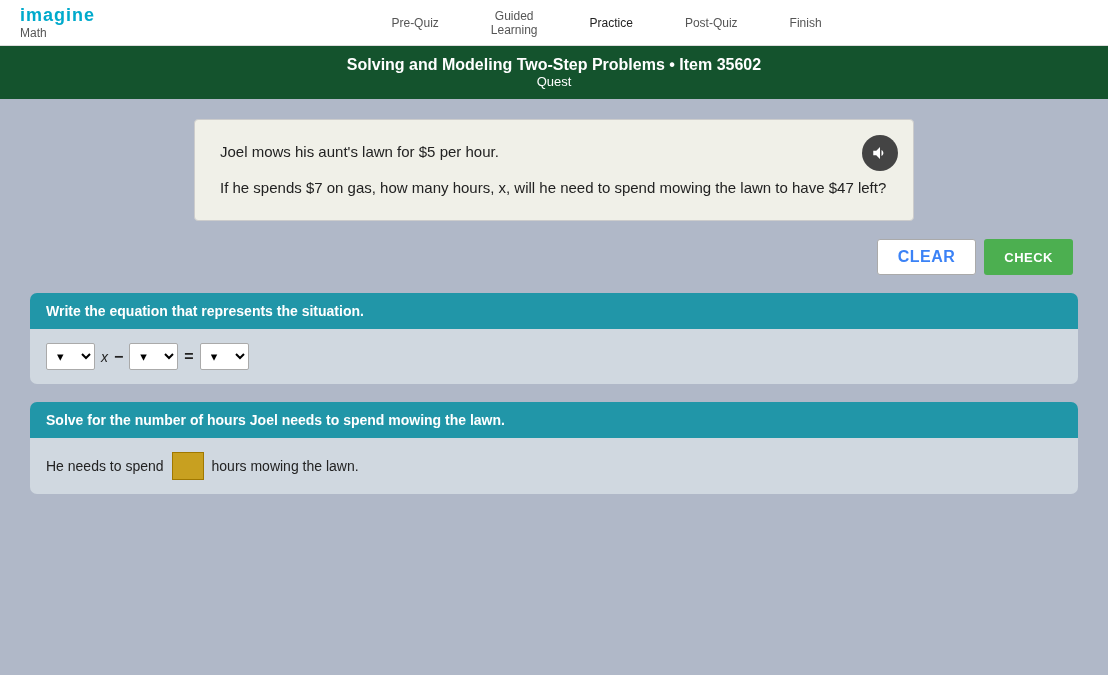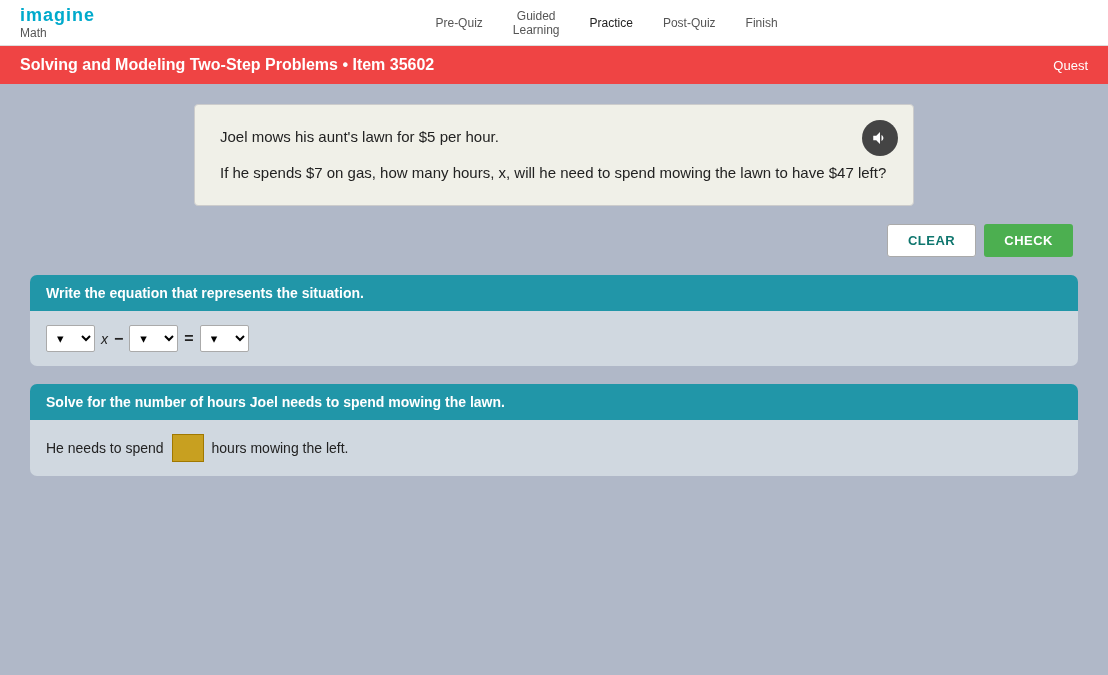--- a/index.html
+++ b/index.html
@@ -31,45 +31,46 @@
       color: #00aacc;
       letter-spacing: 1px;
     }
     .nav-logo-bottom {
       font-size: 12px;
       color: #555;
     }
     .nav-steps {
       display: flex;
       align-items: center;
-      gap: 30px;
+      gap: 52px;
       flex: 1;
       justify-content: center;
     }
     .nav-step {
       font-size: 12px;
       color: #555;
       text-align: center;
       cursor: pointer;
     }
     .nav-step.active {
       font-weight: normal;
       color: #222;
     }
 
     
     .title-bar {
-      background: #ef4444;
+      background: #14532d;
       color: #fff;
       padding: 10px 20px;
       font-size: 16px;
       font-weight: bold;
       display: flex;
       align-items: center;
       justify-content: space-between;
+      flex-direction: column;
     }
     .title-bar .quest-label {
       font-size: 13px;
       font-weight: normal;
     }
 
     
     .main-content {
       background: #b0b8c8;
       padding: 20px 30px;
@@ -121,23 +122,23 @@
       justify-content: flex-end;
       gap: 8px;
       margin-top: 18px;
       padding-right: 5px;
     }
     .btn-clear {
       background: #fff;
       border: 1px solid #aaa;
       border-radius: 3px;
       padding: 8px 20px;
-      font-size: 13px;
-      font-weight: bold;
-      color: #0f766e;
+      font-size: 16px;
+      font-weight: bold;
+      color: #3b82f6;
       cursor: pointer;
       letter-spacing: 0.5px;
     }
     .btn-check {
       background: #4caf50;
       border: none;
       border-radius: 3px;
       padding: 8px 20px;
       font-size: 13px;
       font-weight: bold;
@@ -273,18 +274,18 @@
       </div>
     </div>
   </div>
 
   <div class="section-panel">
     <div class="section-header">Solve for the number of hours Joel needs to spend mowing the lawn.</div>
     <div class="section-body">
       <div class="answer-row">
         <span>He needs to spend</span>
         <span class="answer-box"></span>
-        <span>hours mowing the left.</span>
+        <span>hours mowing the lawn.</span>
       </div>
     </div>
   </div>
 
 </div>
 
 </body></html>

